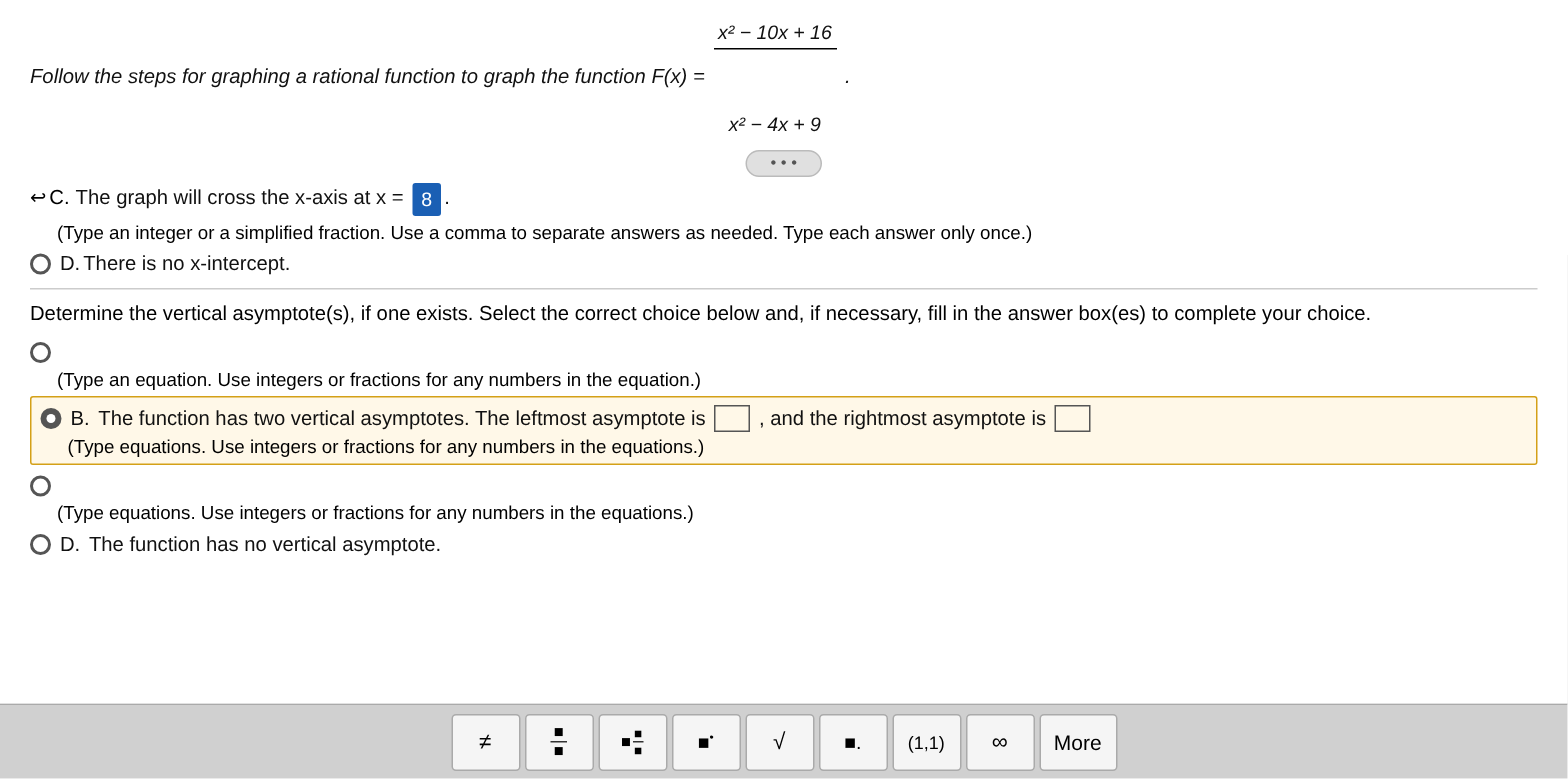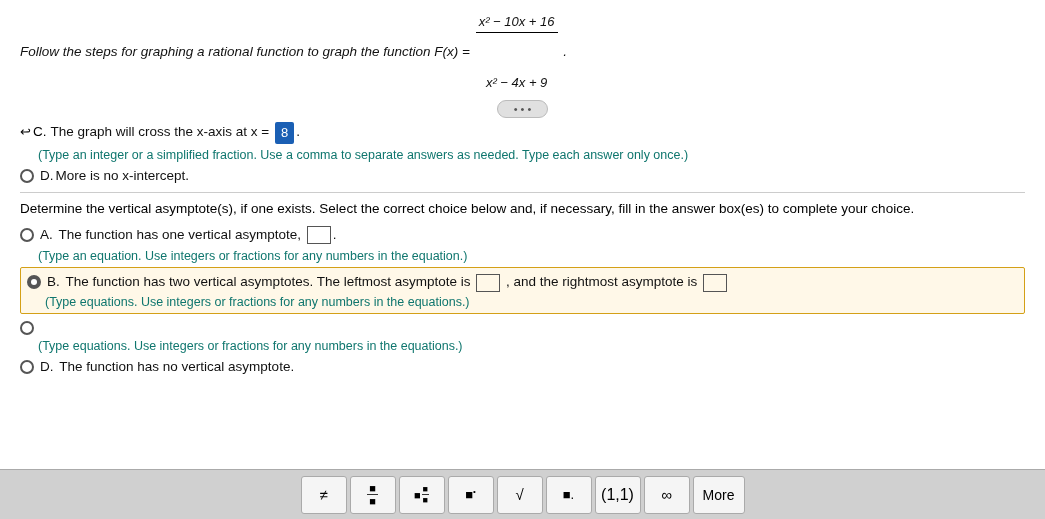--- a/index.html
+++ b/index.html
@@ -40,21 +40,21 @@
       align-items: flex-start;
       margin-bottom: 4px;
       line-height: 1.5;
     }
     .option-label {
       font-size: 13.5px;
       color: #111;
     }
     .option-sublabel {
       font-size: 12.5px;
-      color: #0f766e;
+      color: #000000;
       margin-left: 18px;
       margin-top: 1px;
     }
     .selected-row {
       background: #fff8e8;
       border: 1px solid #d4a017;
       padding: 4px 6px;
       border-radius: 2px;
       margin-bottom: 4px;
     }
@@ -173,35 +173,30 @@
       <span class="option-label">
         <span>The graph will cross the x-axis at x =</span>
         <span class="x-answer">8</span>.
       </span>
     </div>
     <div class="option-sublabel">(Type an integer or a simplified fraction. Use a comma to separate answers as needed. Type each answer only once.)</div>
 
     <div class="option-row" style="margin-top:4px;">
       <span class="radio-unchecked"></span>
       <span class="option-label">D. </span>
-      <span class="option-label" style="margin-left:2px;">More is no x-intercept.</span>
+      <span class="option-label" style="margin-left:2px;">There is no x-intercept.</span>
     </div>
   </div>
 
   <hr class="divider-line">
 
   <div style="font-size:13.5px; margin-bottom:6px; line-height:1.5;">Determine the vertical asymptote(s), if one exists. Select the correct choice below and, if necessary, fill in the answer box(es) to complete your choice.</div>
 
   <div class="option-row">
     <span class="radio-unchecked"></span>
-    <span class="option-label">
-      <span>A.</span>
-      <span style="margin-left:2px;">The function has one vertical asymptote,</span>
-      <span class="answer-box-small"></span>.
-    </span>
   </div>
   <div class="option-sublabel">(Type an equation. Use integers or fractions for any numbers in the equation.)</div>
 
   <div class="selected-row" style="margin-top:4px;">
     <div class="option-row" style="margin-bottom:2px;text-align:center;">
       <span class="checked-icon"></span>
       <span class="option-label">
         <span>B.</span>
         <span style="margin-left:2px;">The function has two vertical asymptotes. The leftmost asymptote is</span>
         <span class="answer-box-small"></span>
@@ -247,17 +242,17 @@
   <button class="toolbar-btn">
     <span style="font-size:13px;">■<sup style="font-size:8px;">•</sup></span>
   </button>
   <button class="toolbar-btn">
     <span style="font-size:15px;">√</span>
   </button>
   <button class="toolbar-btn">
     <span style="font-size:13px;">■.</span>
   </button>
   <button class="toolbar-btn">
-    <span style="font-size:16px;">(1,1)</span>
+    <span style="font-size:12px;">(1,1)</span>
   </button>
   <button class="toolbar-btn">∞</button>
   <button class="toolbar-btn more-btn">More</button>
 </div>
 
 </body></html>

